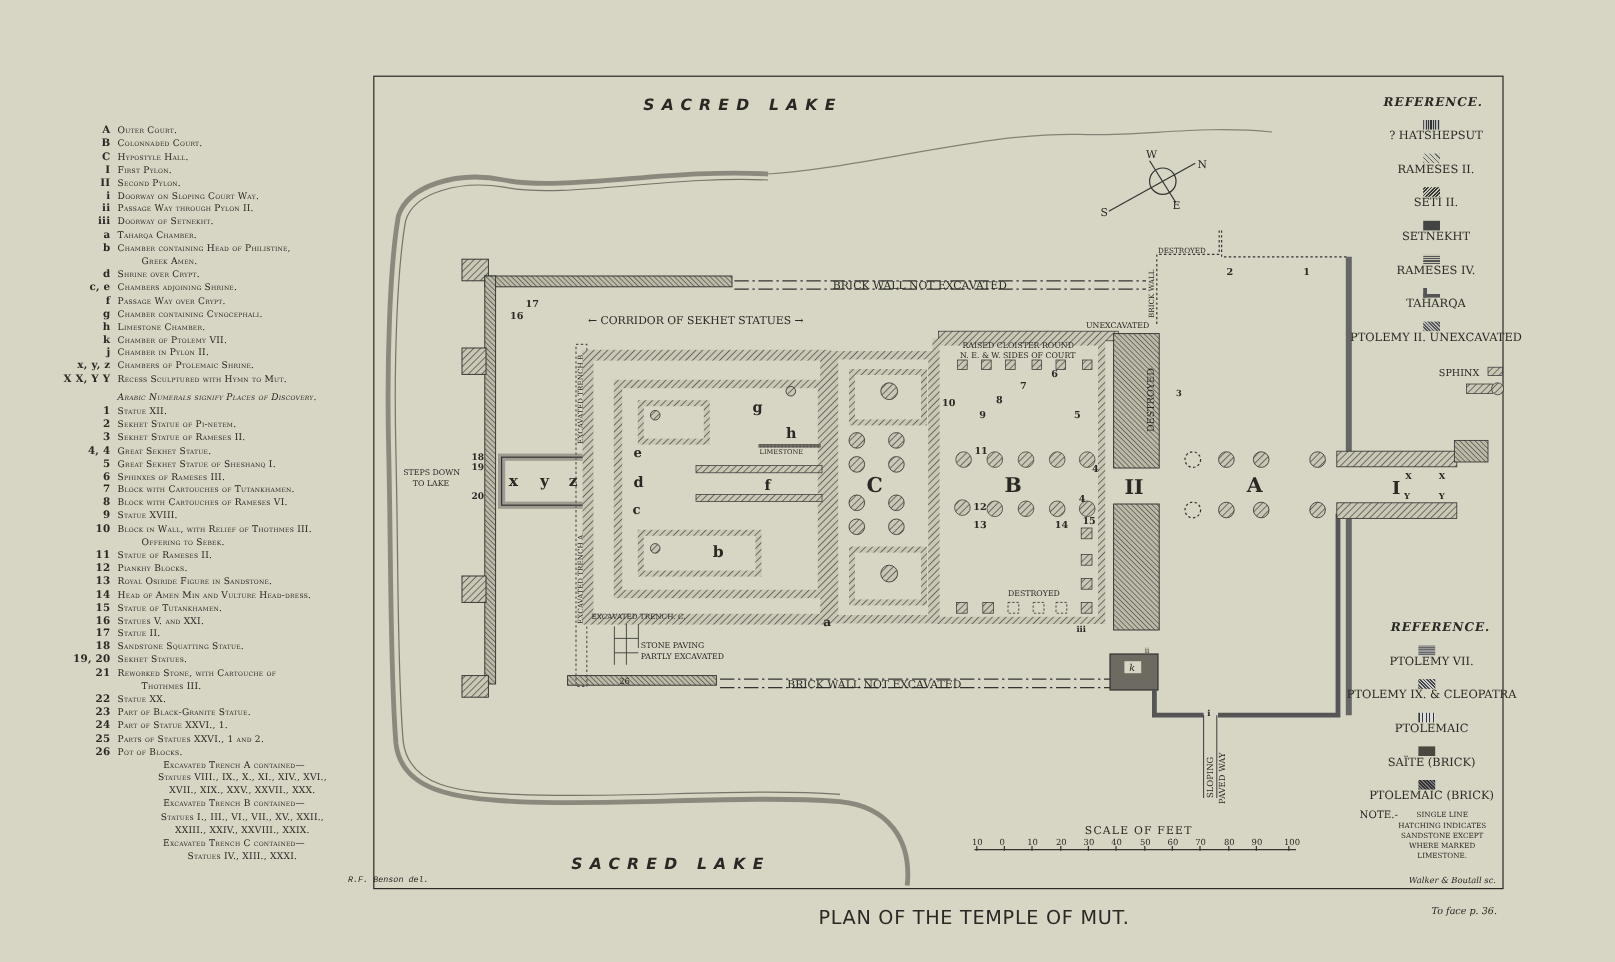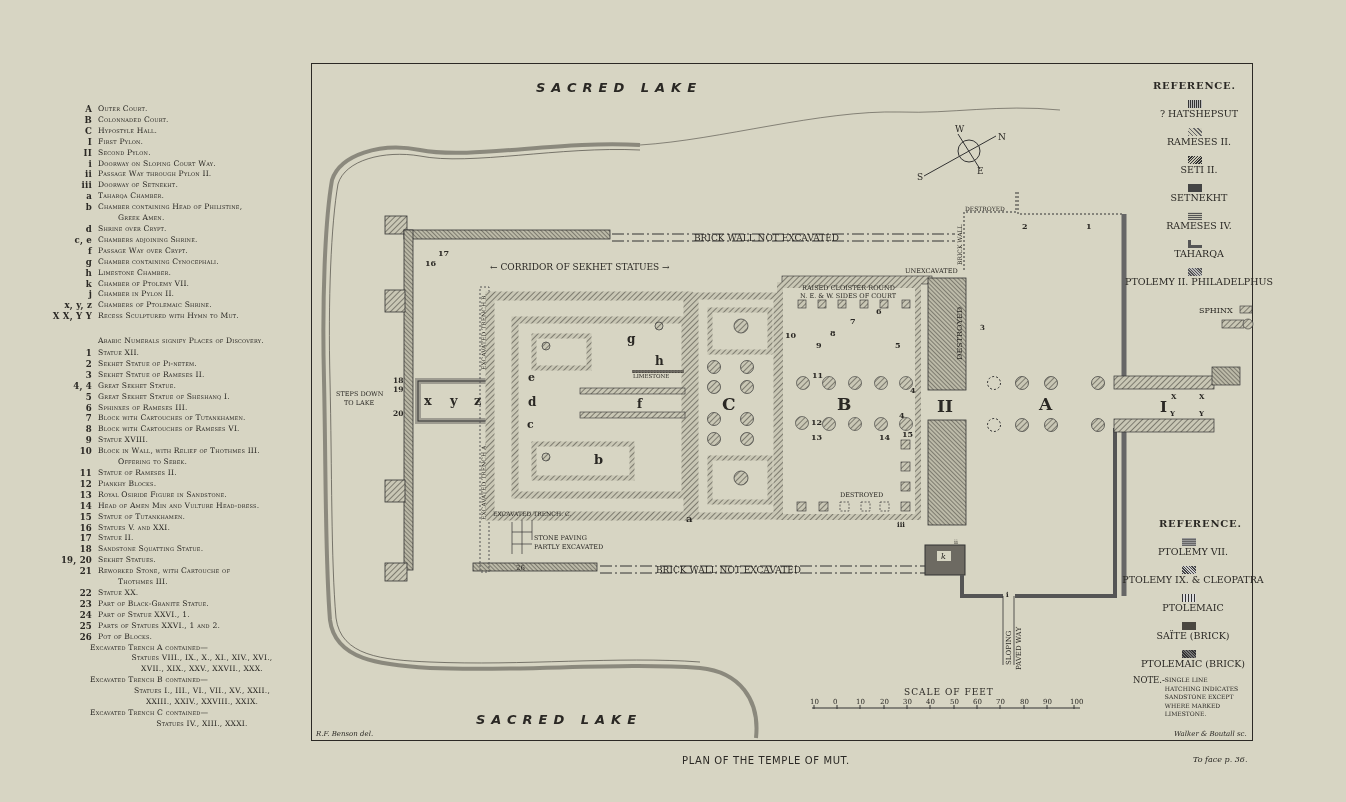--- a/index.html
+++ b/index.html
@@ -5,31 +5,31 @@
   html,body{margin:0;padding:0;}
   body{width:1346px;height:802px;background:#d7d5c3;position:relative;overflow:hidden;font-family:"DejaVu Serif",serif;color:#2a2824;}
   .abs{position:absolute;}
   
   .key{position:absolute;left:40px;top:104px;width:260px;font-size:7.6px;line-height:10.9px;letter-spacing:0.2px;}
   .key .row{display:flex;}
   .key .code{width:52px;text-align:right;padding-right:6px;font-weight:bold;font-size:8.6px;flex:none;}
   .key .txt{font-variant:small-caps;text-transform:none;white-space:nowrap;}
   .key .cont{padding-left:78px;font-variant:small-caps;white-space:nowrap;}
   .key .cont2{padding-left:64px;font-variant:small-caps;white-space:nowrap;text-align:center;}
-  .key .cont3{padding-left:50px;font-variant:small-caps;white-space:nowrap;}
-  .key .note{padding-left:58px;font-variant:small-caps;white-space:nowrap;margin-top:14px;margin-bottom:1px;}
+  .key .cont3{padding-left:50px;font-variant:small-caps;white-space:nowrap;text-align:center;}
+  .key .note{padding-left:58px;font-variant:small-caps;white-space:nowrap;margin-top:4px;margin-bottom:1px;font-style:italic;}
   
   .frame{position:absolute;left:311px;top:63px;width:942px;height:678px;border:1.5px solid #2b2925;box-sizing:border-box;}
   svg text{font-family:"DejaVu Serif",serif;fill:#2a2824;}
   .lake{font-family:"DejaVu Sans",sans-serif;font-style:italic;font-weight:bold;font-size:13px;letter-spacing:6px;}
   .ref{position:absolute;font-size:9.5px;line-height:12px;}
-  .ref .head{font-weight:bold;letter-spacing:0.8px;font-size:10px;}
+  .ref .head{font-weight:bold;letter-spacing:0.8px;font-size:10px;font-style:italic;}
   .ref .item{display:flex;align-items:center;margin-top:8px;white-space:nowrap;flex-direction:column;}
   .sw{display:inline-block;width:14px;height:8px;margin-right:8px;flex:none;}
-  .title{position:absolute;left:682px;top:755px;font-family:"DejaVu Sans",sans-serif;font-size:10px;letter-spacing:0.6px;}
+  .title{position:absolute;left:682px;top:755px;font-family:"DejaVu Sans",sans-serif;font-size:16px;letter-spacing:0.6px;}
   .face{position:absolute;left:1193px;top:755px;font-style:italic;font-size:8px;}
   .credit{position:absolute;font-style:italic;font-size:7px;}
 </style>
 </head>
 <body>
 
 <div class="key" id="key">
     <div class="row">
       <span class="code">A</span>
       <span class="txt">Outer Court.</span>
@@ -499,21 +499,21 @@
       <div class="item">
         <span class="sw" style="background: repeating-linear-gradient(0deg, rgb(85, 85, 85) 0px, rgb(85, 85, 85) 1px, rgb(198, 196, 178) 1px, rgb(198, 196, 178) 2px);"></span>
         <span>RAMESES IV.</span>
       </div>
       <div class="item">
         <span class="sw" style="background: linear-gradient(90deg, rgb(85, 85, 85) 0px, rgb(85, 85, 85) 3px, transparent 3px), linear-gradient(0deg, rgb(85, 85, 85) 0px, rgb(85, 85, 85) 3px, transparent 3px);"></span>
         <span>TAHARQA</span>
       </div>
       <div class="item">
         <span class="sw" style="background: repeating-linear-gradient(45deg, rgb(85, 85, 85) 0px, rgb(85, 85, 85) 1px, rgb(187, 187, 187) 1px, rgb(187, 187, 187) 2px);"></span>
-        <span>PTOLEMY II. PHILADELPHUS</span>
+        <span>PTOLEMY II. UNEXCAVATED</span>
       </div>
     </div>
 </div>
 
 <div class="ref" style="left:1133px;top:518px;width:120px;">
   <div class="head" style="padding-left:26px">REFERENCE.</div>
   <div id="ref-bottom-items">
       <div class="item">
         <span class="sw" style="background: repeating-linear-gradient(0deg, rgb(102, 102, 102) 0px, rgb(102, 102, 102) 1px, rgb(153, 153, 153) 1px, rgb(153, 153, 153) 2px);"></span>
         <span>PTOLEMY VII.</span>
@@ -528,22 +528,22 @@
       </div>
       <div class="item">
         <span class="sw" style="background: rgb(74, 71, 64);"></span>
         <span>SAÏTE (BRICK)</span>
       </div>
       <div class="item">
         <span class="sw" style="background: repeating-linear-gradient(45deg, rgb(51, 51, 51) 0px, rgb(51, 51, 51) 1px, rgb(119, 119, 119) 1px, rgb(119, 119, 119) 2px);"></span>
         <span>PTOLEMAIC (BRICK)</span>
       </div>
     </div>
-  <div style="display:flex;margin-top:6px;font-size:7.5px;line-height:8.5px;">
+  <div style="display:flex;margin-top:6px;font-size:7.5px;line-height:8.5px;text-align:center;">
     <span style="font-size:8.5px;flex:none;">NOTE.-</span>
     <span style="font-size:6px;width:74px;">SINGLE LINE HATCHING INDICATES SANDSTONE EXCEPT WHERE MARKED LIMESTONE.</span>
   </div>
 </div>
 
-<div class="credit" style="left:316px;top:730px;">R.F. Benson del.</div>
+<div class="credit" style="left:290px;top:730px;font-family:Liberation Mono, monospace;">R.F. Benson del.</div>
 <div class="credit" style="left:1174px;top:730px;">Walker &amp; Boutall sc.</div>
 <div class="title">PLAN OF THE TEMPLE OF MUT.</div>
 <div class="face">To face p. 36.</div>
 
 </body></html>

